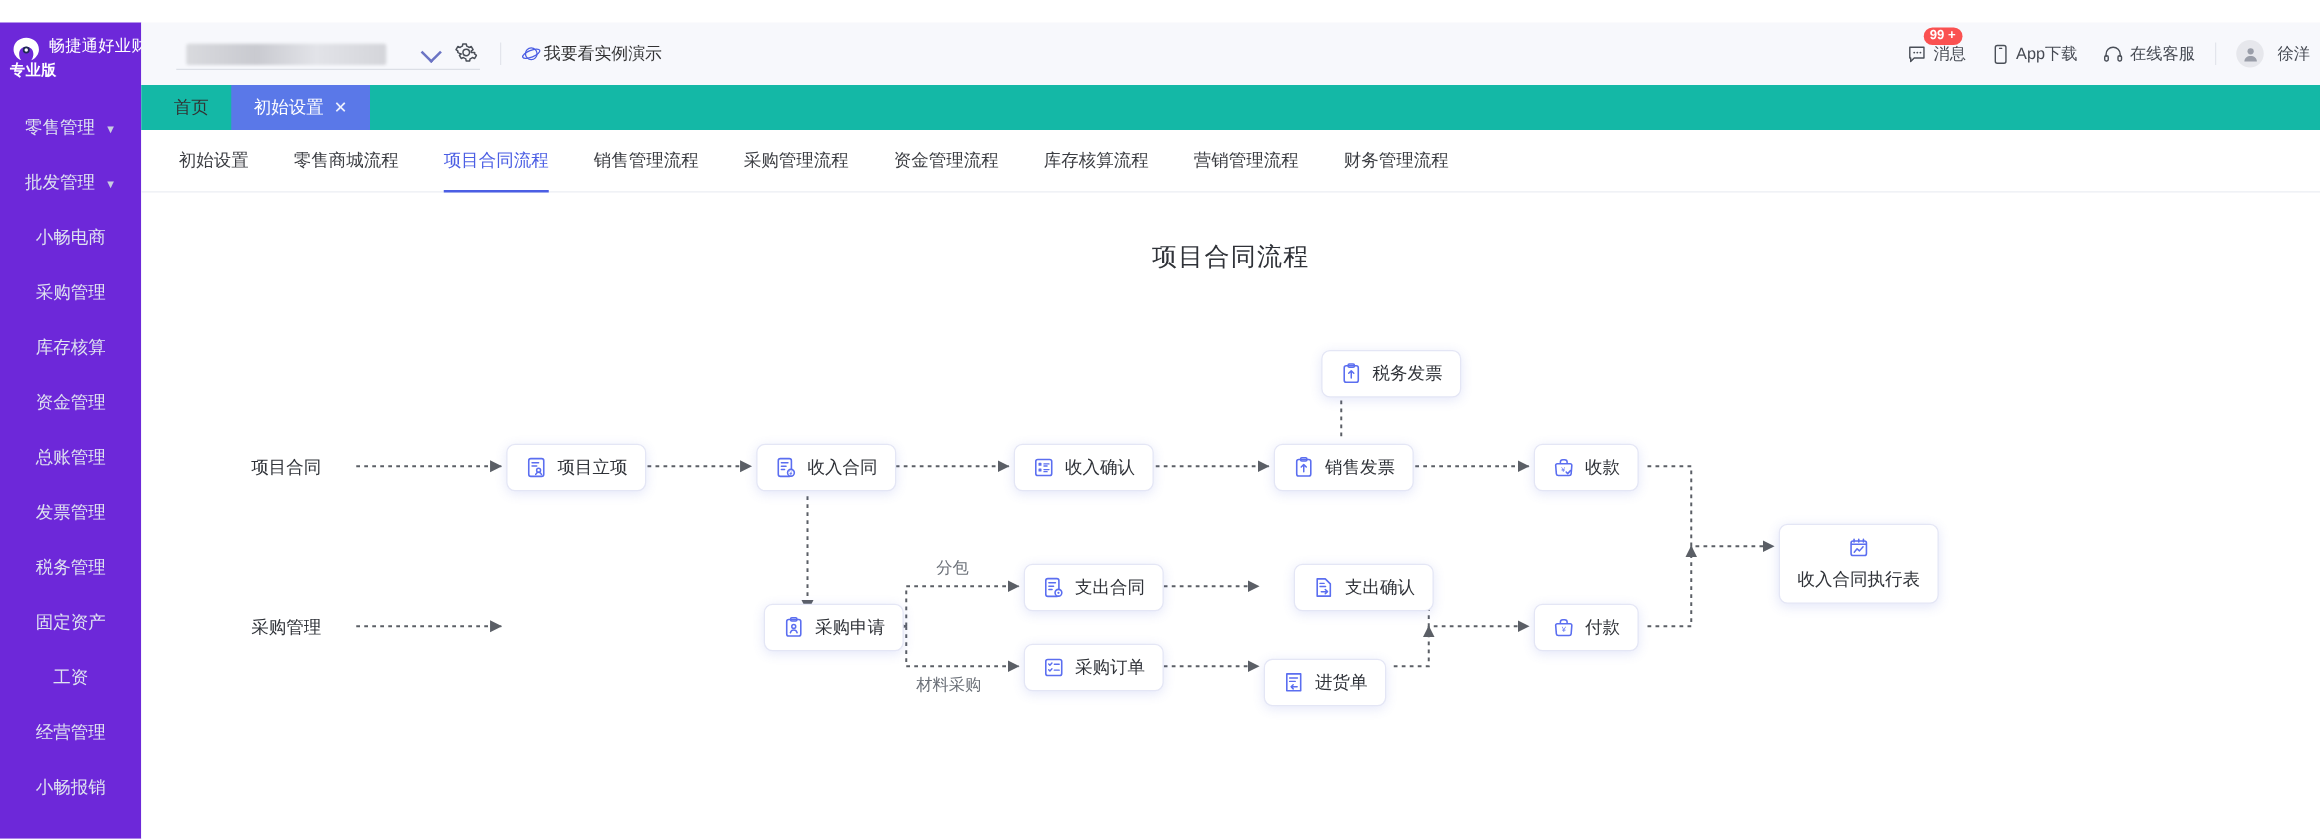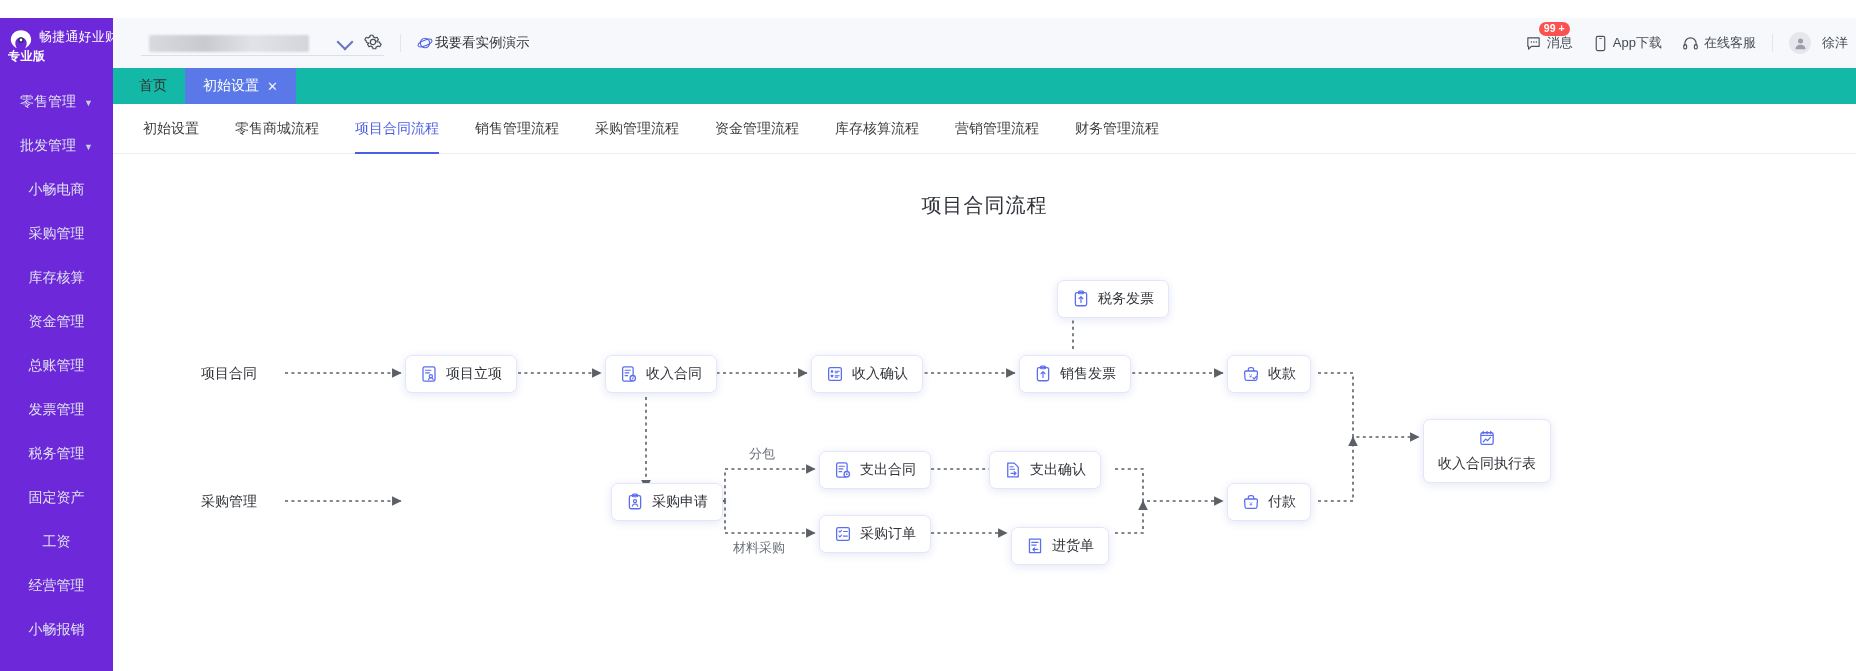--- a/index.html
+++ b/index.html
@@ -411,21 +411,21 @@
       <div class="node" style="left:706px; top:232px;">
         <svg class="ico" viewBox="0 0 24 24">
           <rect x="3.5" y="2.5" width="14" height="19" rx="2.2" fill="none" stroke="#5b6ef0" stroke-width="1.7"></rect>
           <path d="M6.8 7h7M6.8 10.6h5M6.8 14.2h3.4" stroke="#5b6ef0" stroke-width="1.6" stroke-linecap="round"></path>
           <circle cx="17" cy="17.6" r="3.6" fill="#fff" stroke="#5b6ef0" stroke-width="1.7"></circle>
           <circle cx="17" cy="17.6" r="1.2" fill="#5b6ef0"></circle>
         </svg>
         <span>支出合同</span>
       </div>
 
-      <div class="node" style="left:876px; top:232px;">
+      <div class="node" style="left:922px; top:232px;">
         <svg class="ico" viewBox="0 0 24 24">
           <path d="M5 2.8h8.6L19 8.2v13H5z" fill="none" stroke="#5b6ef0" stroke-width="1.7" stroke-linejoin="round"></path>
           <path d="M8 7.6h4.4M8 11h6" stroke="#5b6ef0" stroke-width="1.5" stroke-linecap="round"></path>
           <path d="M9.4 16.4h6.4M13.6 14.2l2.4 2.2-2.4 2.2" fill="none" stroke="#5b6ef0" stroke-width="1.6" stroke-linecap="round" stroke-linejoin="round"></path>
         </svg>
         <span>支出确认</span>
       </div>
 
       <div class="node" style="left:1114px; top:264px;">
         <svg class="ico" viewBox="0 0 24 24">

